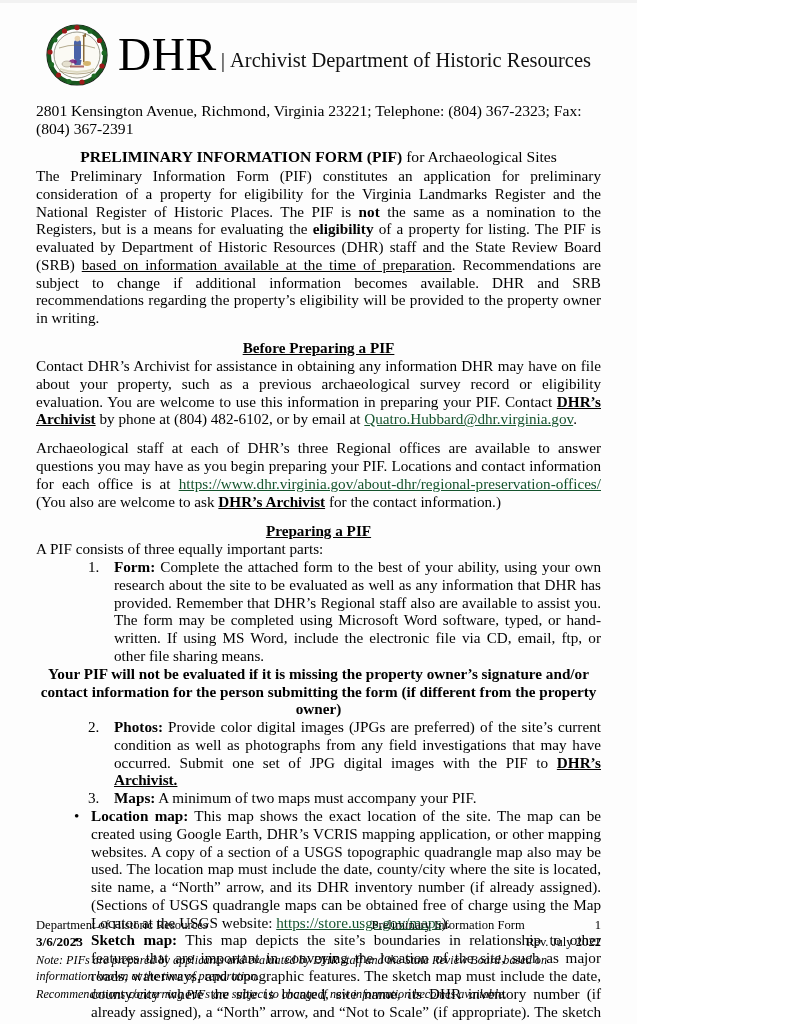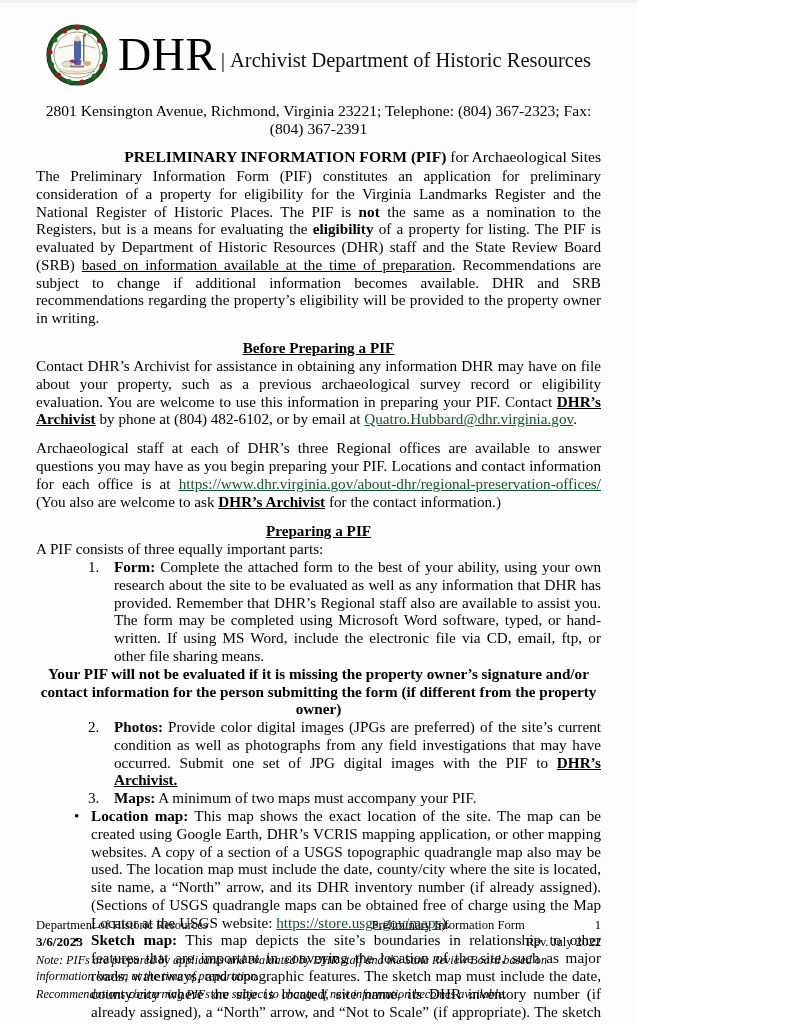--- a/index.html
+++ b/index.html
@@ -70,28 +70,28 @@
   }
   .wordmark .tagline {
     font-size: 20.5px;
     color: #111;
     position: relative;
     top: -3px;
     white-space: nowrap;
   }
 
   .address {
-    text-align: center;
+    text-align: left;
     font-size: 15.6px;
     margin-top: 14px;
     margin-bottom: 10px;
   }
 
   .doc-title {
-    text-align: right;
+    text-align: center;
     font-size: 15.6px;
     margin-bottom: 1px;
   }
   .doc-title b { font-weight: bold; }
 
   p.body {
     font-size: 15.2px;
     line-height: 1.17;
     text-align: justify;
     margin: 0 0 11px 0;

